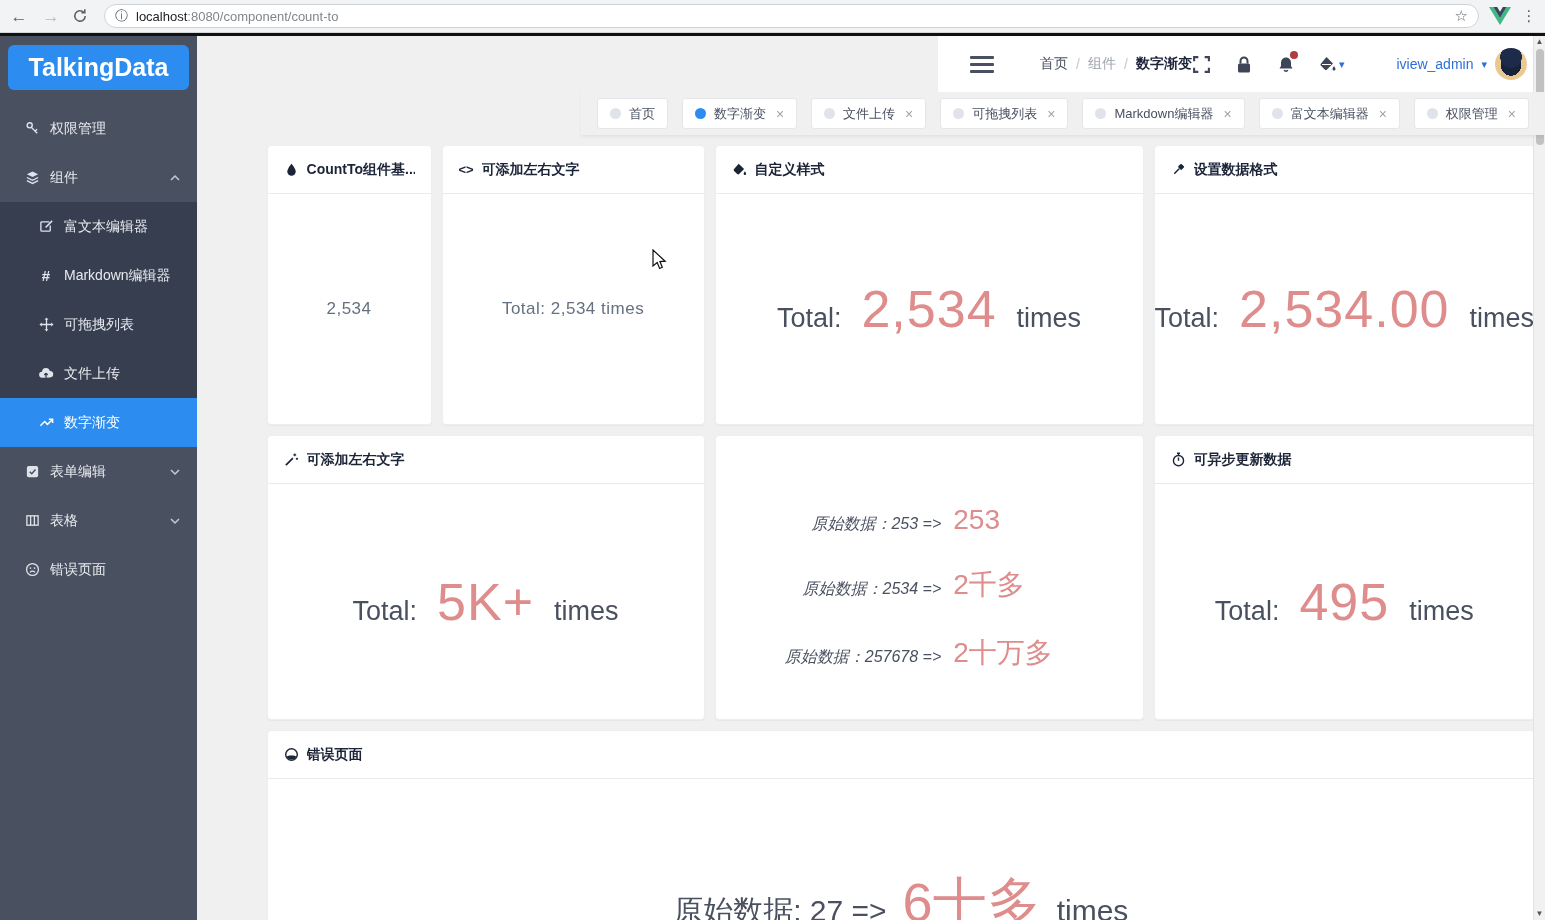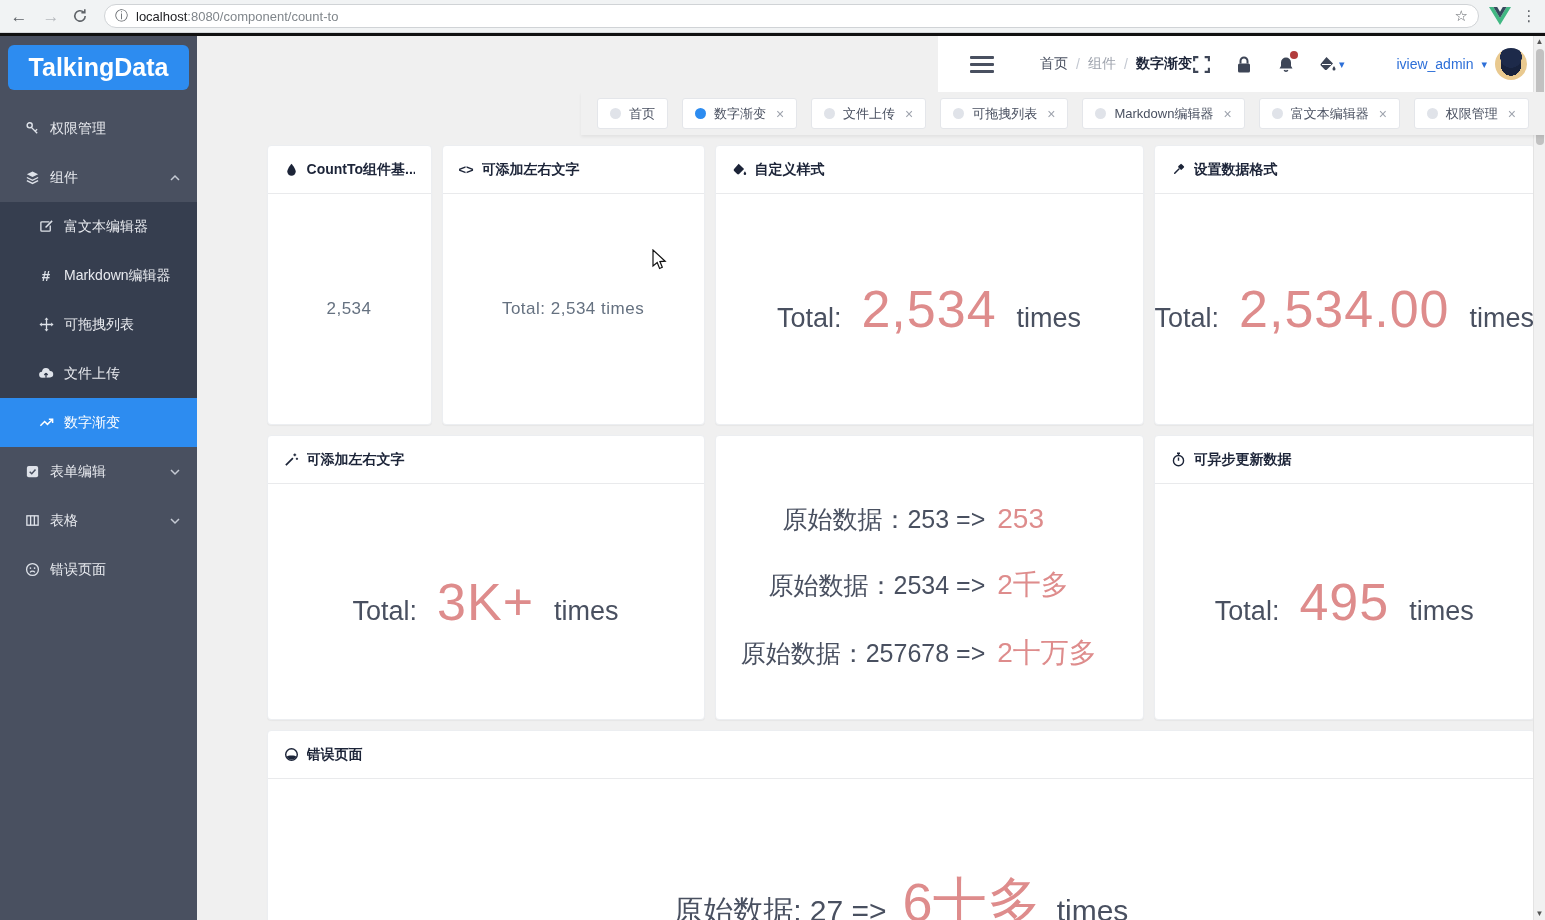--- a/index.html
+++ b/index.html
@@ -74,21 +74,21 @@
   .card-h .ci { width:15px; height:15px; color:#1c2438; display:inline-flex; align-items:center; justify-content:center; font-weight:bold; font-size:13px; flex:none; }
   .card-h .ct { font-size:14px; font-weight:bold; color:#1c2438; white-space:nowrap; overflow:hidden; }
   .card-b { flex:1; display:flex; align-items:center; justify-content:center; }
   .plain-count { font-size:17px; color:#657180; letter-spacing:.5px; }
   .plain-line { font-size:17px; color:#657180; letter-spacing:.5px; }
   .big-line { display:flex; align-items:baseline; gap:20px; }
   .big-line .pre, .big-line .suf { font-size:27px; color:#495060; }
   .big-line .num { font-size:52px; color:#de8c8c; letter-spacing:1px; }
   .unit-rows { display:flex; flex-direction:column; gap:10px; align-items:flex-end; }
   .unit-row { display:flex; align-items:baseline; gap:12px; }
-  .unit-row .lab { font-size:25px; color:#495060; }
+  .unit-row .lab { font-size:16px; color:#495060;font-style:italic; }
   .unit-row .val { font-size:28px; color:#de8c8c; min-width:120px;margin-top:20px; }
 
   .card-full { margin-top:10px; height:400px; }
   .card-full .card-b { align-items:flex-start; padding-top:88px; }
   .mix-line { display:flex; align-items:baseline; gap:16px; }
   .mix-line .lab { font-size:30px; color:#495060; }
   .mix-line .val { font-size:54px; color:#de8c8c; }
   .mix-line .suf { font-size:30px; color:#495060; }
 
   
@@ -407,21 +407,21 @@
               <svg width="15" height="15" viewBox="0 0 16 16">
                   <path d="M2 14 L9.5 6.5" stroke="currentColor" stroke-width="1.8"></path>
                   <path d="M11.5 1.5 v3 M10 3 h3 M13.8 6 v2.4 M12.6 7.2 h2.4" stroke="currentColor" stroke-width="1.2"></path>
                 </svg>
             </span>
             <span class="ct">可添加左右文字</span>
           </div>
           <div class="card-b">
             <span class="big-line">
               <span class="pre">Total:</span>
-              <span class="num">3K+</span>
+              <span class="num">5K+</span>
               <span class="suf">times</span>
             </span>
           </div>
         </div>
 
         <div class="card">
           <div class="card-b">
             <div class="unit-rows">
               <div class="unit-row">
                 <span class="lab">原始数据：253 =&gt;</span>

